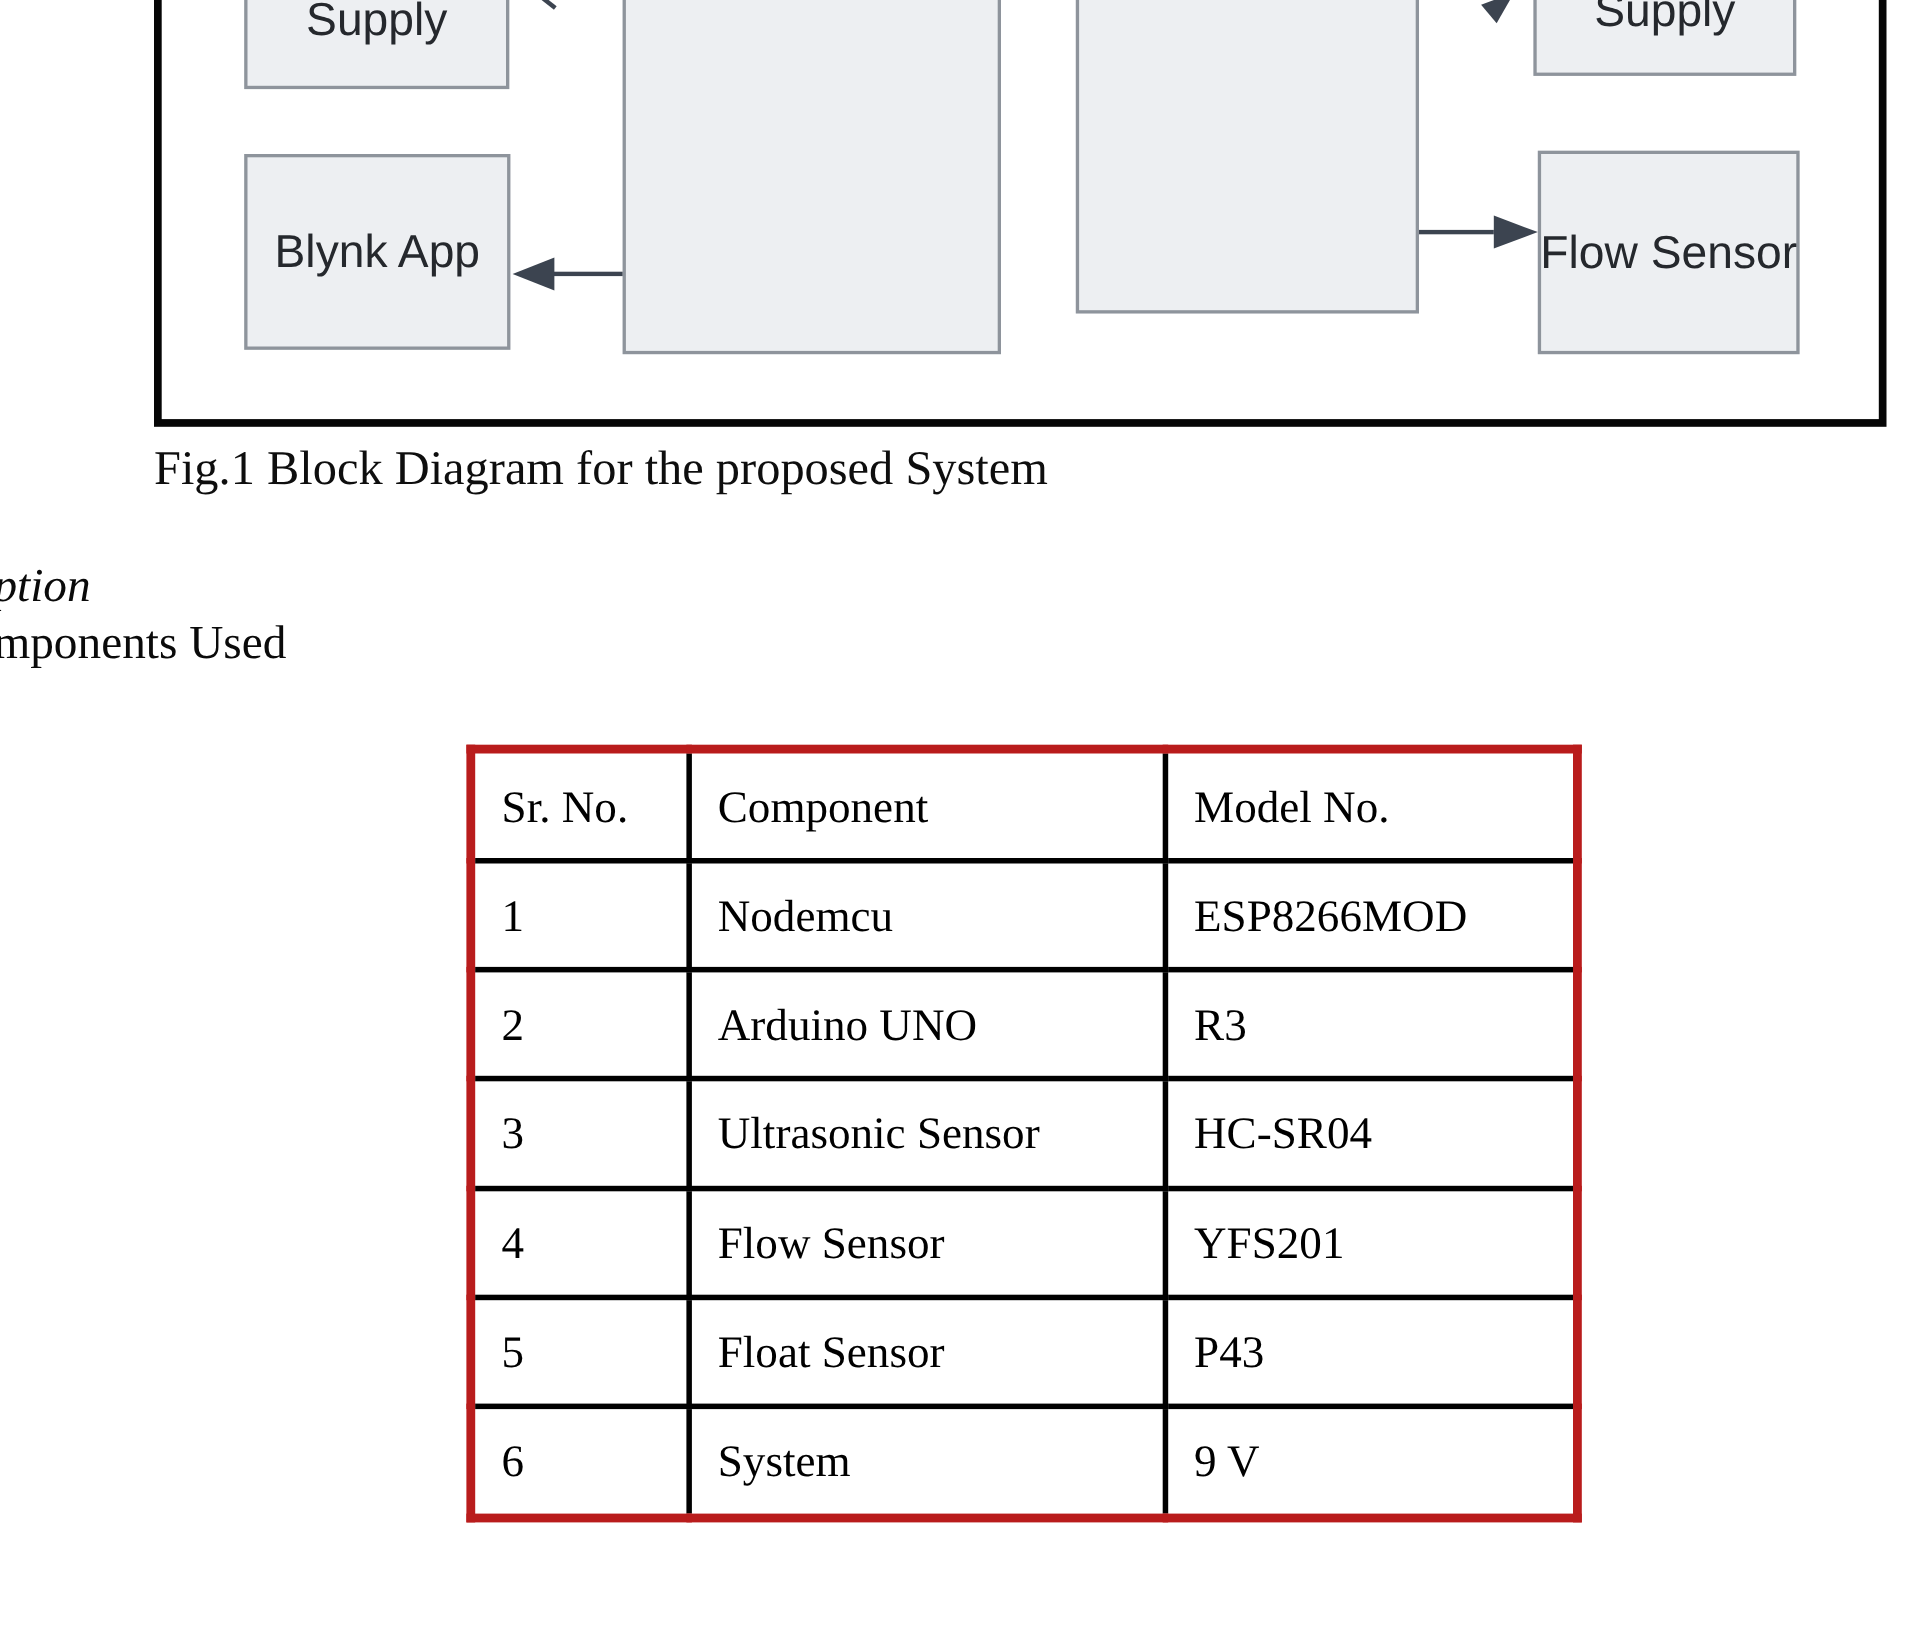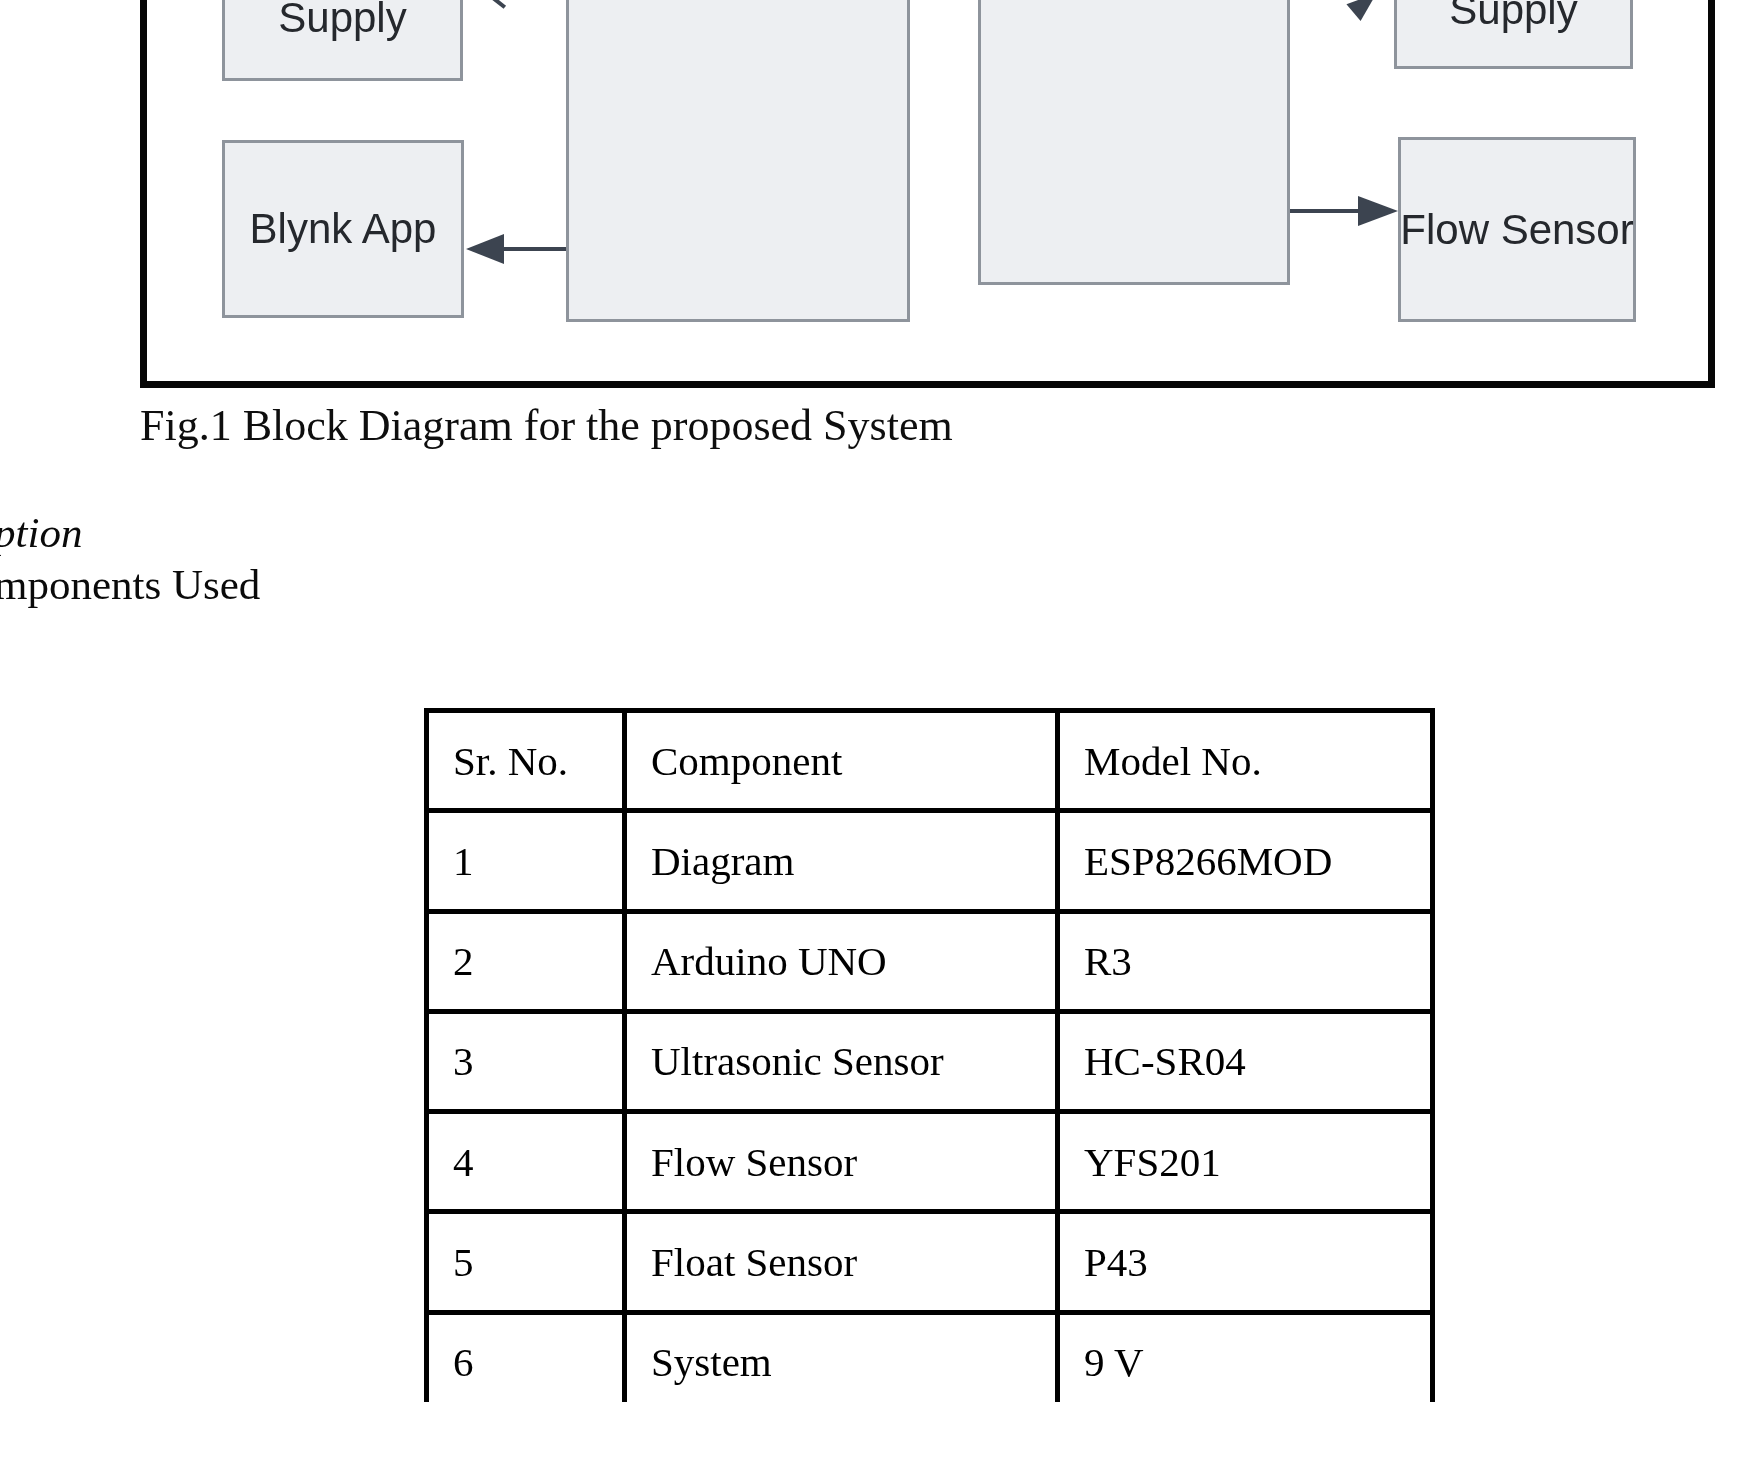--- a/index.html
+++ b/index.html
@@ -98,21 +98,21 @@
   }
   .components-table th, .components-table td {
     border: 5px solid #000;
     padding: 0 0 0 24px;
     text-align: left;
     vertical-align: middle;
     font-weight: normal;
     white-space: nowrap;
     overflow: hidden;
   }
-  .components-table { border: 4px solid #b91c1c; margin-top: 31px; }
+  .components-table { border: 8px solid #b91c1c; }
 
   
   .page-divider-rule {
     position: absolute;
     left: 0; top: 1432px;
     width: 1742px; height: 10px;
     background: #0b0b0b;
   }
 </style>
 </head>
@@ -165,21 +165,21 @@
       <col style="width:375px">
     </colgroup>
     <tbody>
         <tr>
       <th>Sr. No.</th>
       <th>Component</th>
       <th>Model No.</th>
     </tr>
     <tr>
       <td>1</td>
-      <td>Diagram</td>
+      <td>Nodemcu</td>
       <td>ESP8266MOD</td>
     </tr>
     <tr>
       <td>2</td>
       <td>Arduino UNO</td>
       <td>R3</td>
     </tr>
     <tr>
       <td>3</td>
       <td>Ultrasonic Sensor</td>

